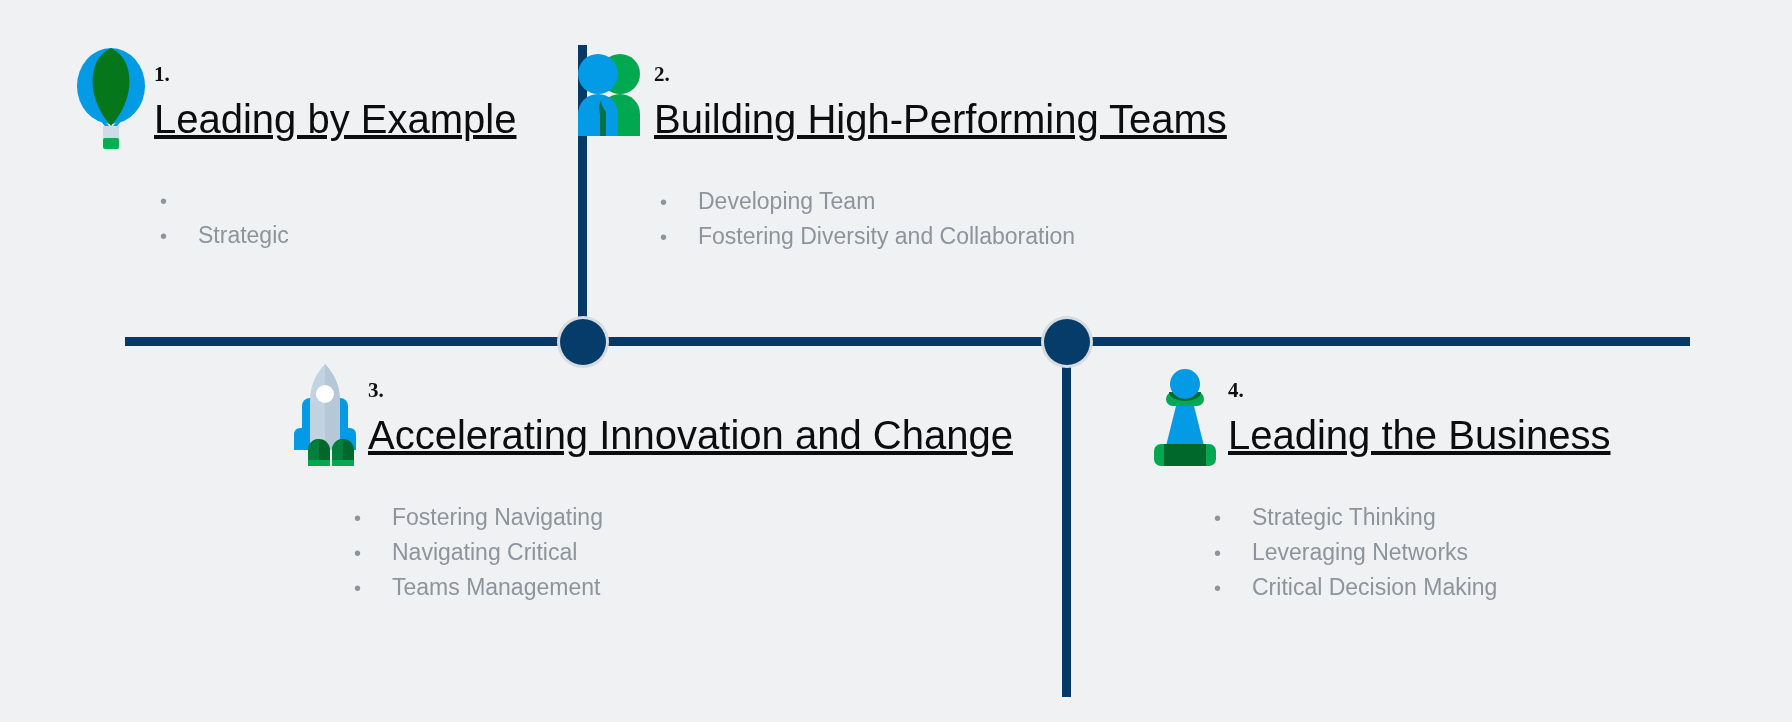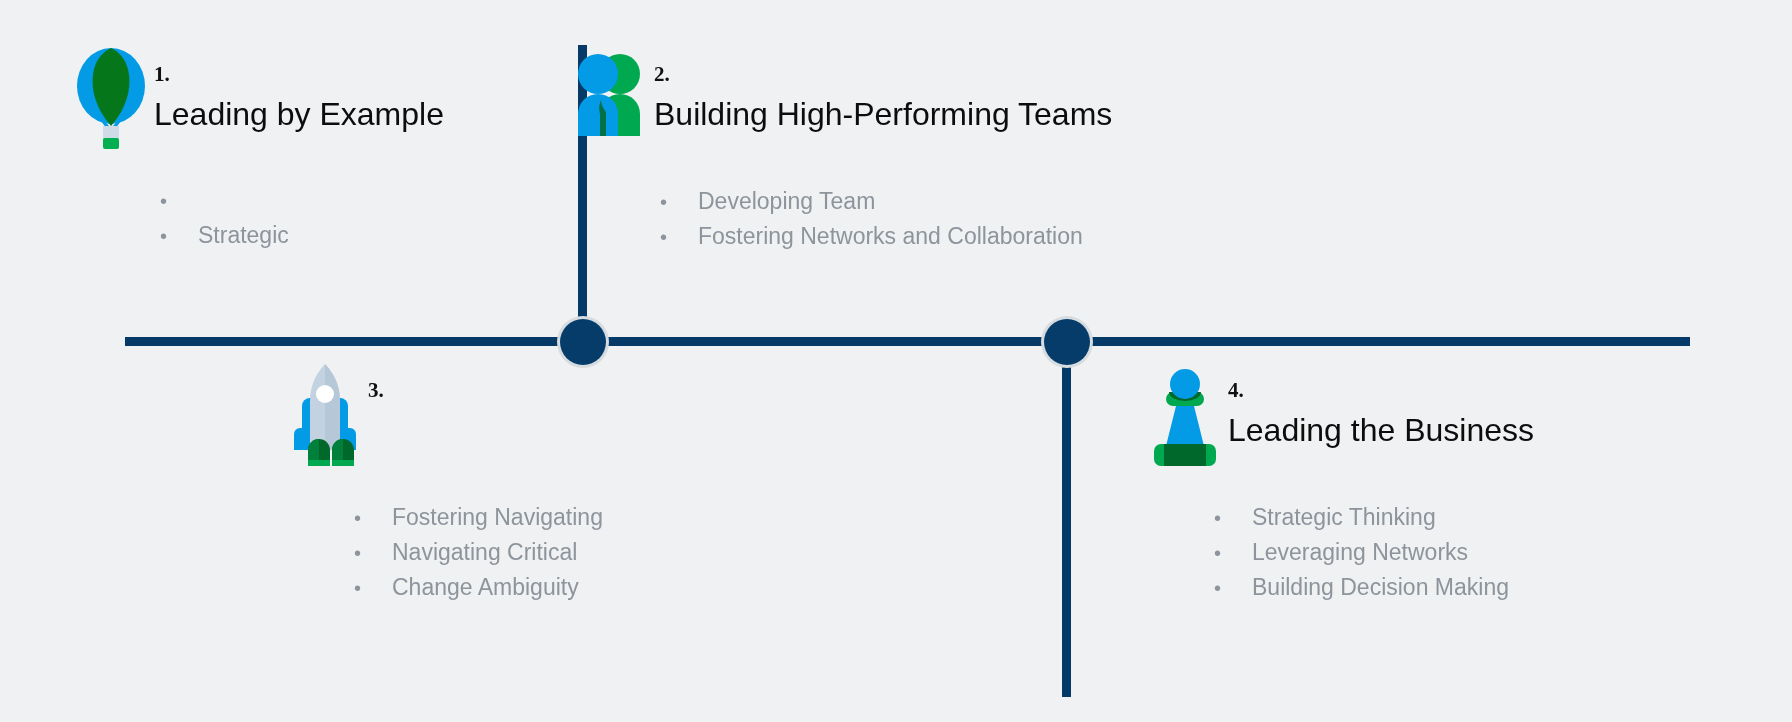--- a/index.html
+++ b/index.html
@@ -69,24 +69,25 @@
   .milestone-number {
     font-family: "Liberation Serif", serif;
     font-weight: bold;
     font-size: 21px;
     color: #101010;
     line-height: 1;
     margin-bottom: 12px;
   }
   .milestone-title {
     font-family: "Liberation Sans", sans-serif;
-    font-size: 32px;
+    font-size: 40px;
     color: #0d0d0d;
     line-height: 1.12;
     white-space: nowrap;
+    text-decoration: underline;
   }
 
   .bullet-list {
     list-style: none;
     margin: 0;
     padding: 0;
   }
   .bullet-list li {
     display: flex;
     align-items: baseline;
@@ -173,21 +174,21 @@
         <div class="milestone-title">Building High-Performing Teams</div>
       </div>
     </div>
     <ul class="bullet-list">
       <li>
         <span class="bullet-dot">•</span>
         <span>Developing Team</span>
       </li>
       <li>
         <span class="bullet-dot">•</span>
-        <span>Fostering Networks and Collaboration</span>
+        <span>Fostering Diversity and Collaboration</span>
       </li>
     </ul>
   </div>
 
   <div class="milestone" id="milestone-3">
     <div class="milestone-head">
       <div class="icon-wrap">
         <svg class="icon-svg" width="86" height="110" viewBox="0 0 86 110" xmlns="http://www.w3.org/2000/svg">
 
           <path d="M20 48 a8 8 0 0 1 8 -8 L36 40 L36 92 L20 92 Z" fill="#039be5"></path>
@@ -202,34 +203,35 @@
           <path d="M26 92 a11 11 0 0 1 22 0 L48 104 L26 104 Z" fill="#00682b"></path>
           <path d="M26 92 a11 11 0 0 1 11 -11 L37 104 L26 104 Z" fill="#00803a"></path>
           <path d="M50 92 a11 11 0 0 1 22 0 L72 104 L50 104 Z" fill="#00682b"></path>
           <path d="M50 92 a11 11 0 0 1 11 -11 L61 104 L50 104 Z" fill="#00803a"></path>
           <rect x="26" y="102" width="22" height="6" fill="#00a84f"></rect>
           <rect x="50" y="102" width="22" height="6" fill="#00a84f"></rect>
         </svg>
       </div>
       <div class="head-text">
         <div class="milestone-number">3.</div>
+        <div class="milestone-title">Accelerating Innovation and Change</div>
       </div>
     </div>
     <ul class="bullet-list">
       <li>
         <span class="bullet-dot">•</span>
         <span>Fostering Navigating</span>
       </li>
       <li>
         <span class="bullet-dot">•</span>
         <span>Navigating Critical</span>
       </li>
       <li>
         <span class="bullet-dot">•</span>
-        <span>Change Ambiguity</span>
+        <span>Teams Management</span>
       </li>
     </ul>
   </div>
 
   <div class="milestone" id="milestone-4">
     <div class="milestone-head">
       <div class="icon-wrap">
         <svg class="icon-svg" width="86" height="110" viewBox="0 0 86 110" xmlns="http://www.w3.org/2000/svg">
 
           <path d="M36 40 L50 40 L62 88 L24 88 Z" fill="#039be5"></path>
@@ -252,18 +254,18 @@
       <li>
         <span class="bullet-dot">•</span>
         <span>Strategic Thinking</span>
       </li>
       <li>
         <span class="bullet-dot">•</span>
         <span>Leveraging Networks</span>
       </li>
       <li>
         <span class="bullet-dot">•</span>
-        <span>Building Decision Making</span>
+        <span>Critical Decision Making</span>
       </li>
     </ul>
   </div>
 
 </div>
 
 </body></html>

